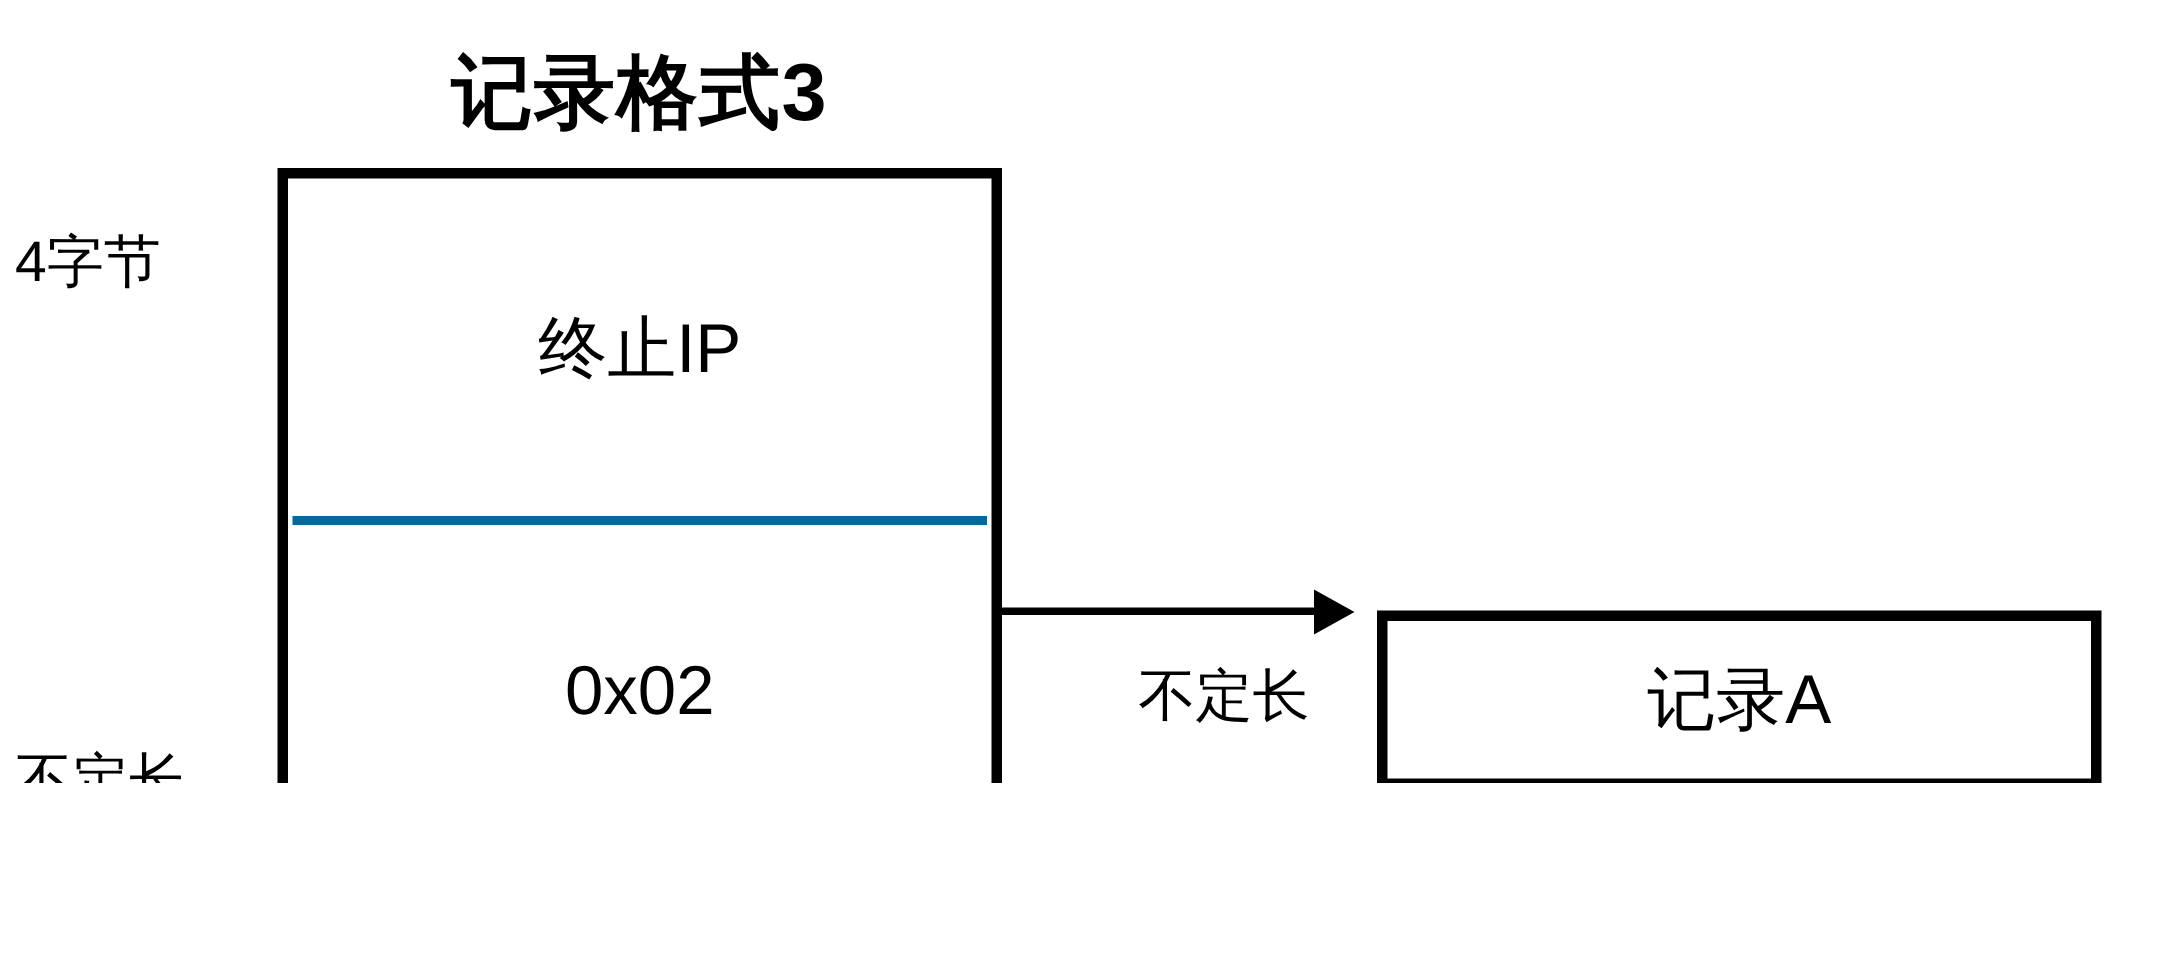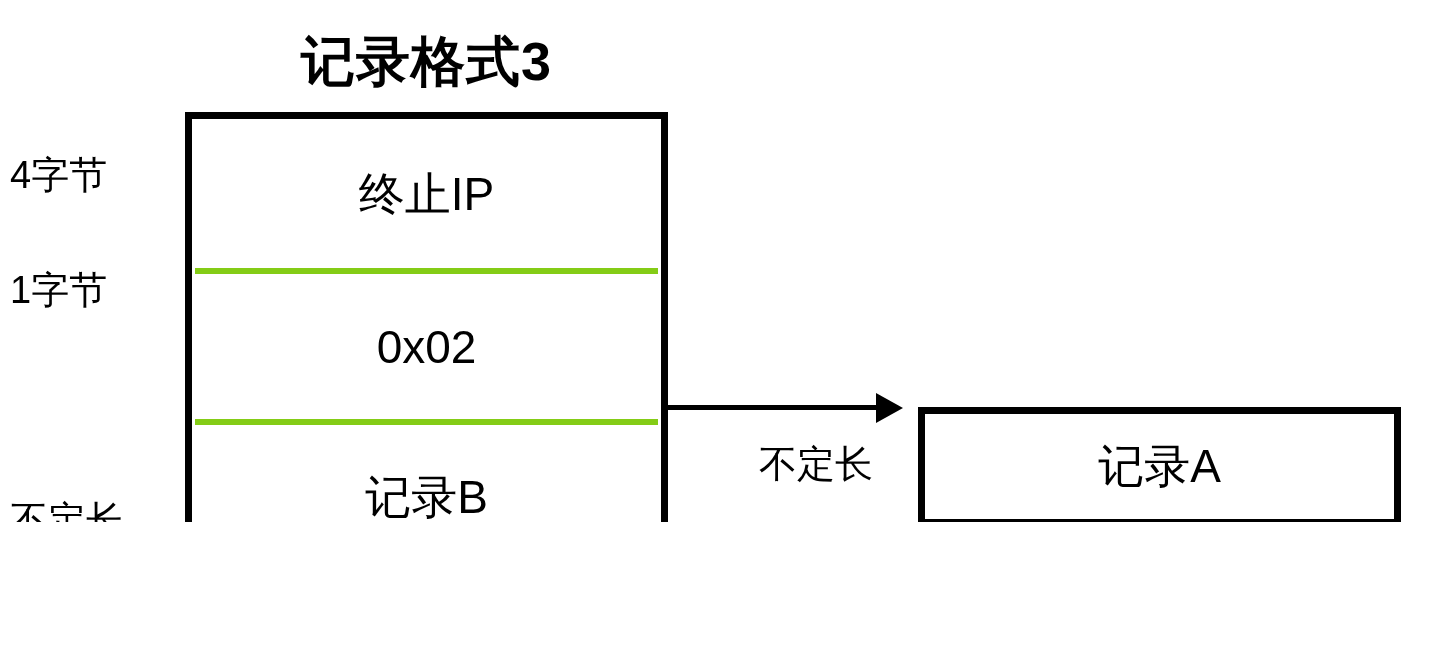--- a/index.html
+++ b/index.html
@@ -39,21 +39,21 @@
     background: #ffffff;
     display: flex;
     flex-direction: column;
   }
   .stack-row {
     flex: 1 1 0;
     display: flex;
     align-items: center;
     justify-content: center;
     font-size: 46px;
-    border-bottom: 6px solid #84cc16;
+    border-bottom: 6px solid #0369a1;
     white-space: nowrap;
   }
   .stack-row:last-child {
     border-bottom: none;
   }
   .size-label {
     position: absolute;
     left: 10px;
     width: 180px;
     text-align: left;
@@ -110,27 +110,25 @@
   }
 </style>
 </head>
 <body>
 
 <div class="canvas">
 
   <div class="diagram-title">记录格式3</div>
 
   <div class="size-label l1">4字节</div>
-  <div class="size-label l2">1字节</div>
   <div class="size-label l4">不定长</div>
 
   <div class="stack-box">
     <div class="stack-row">终止IP</div>
     <div class="stack-row">0x02</div>
-    <div class="stack-row">记录B</div>
   </div>
 
   <div>
     <div class="arrow-line"></div>
     <div class="arrow-head"></div>
   </div>
 
   <div class="arrow-label">不定长</div>
 
   <div class="target-box">记录A</div>

